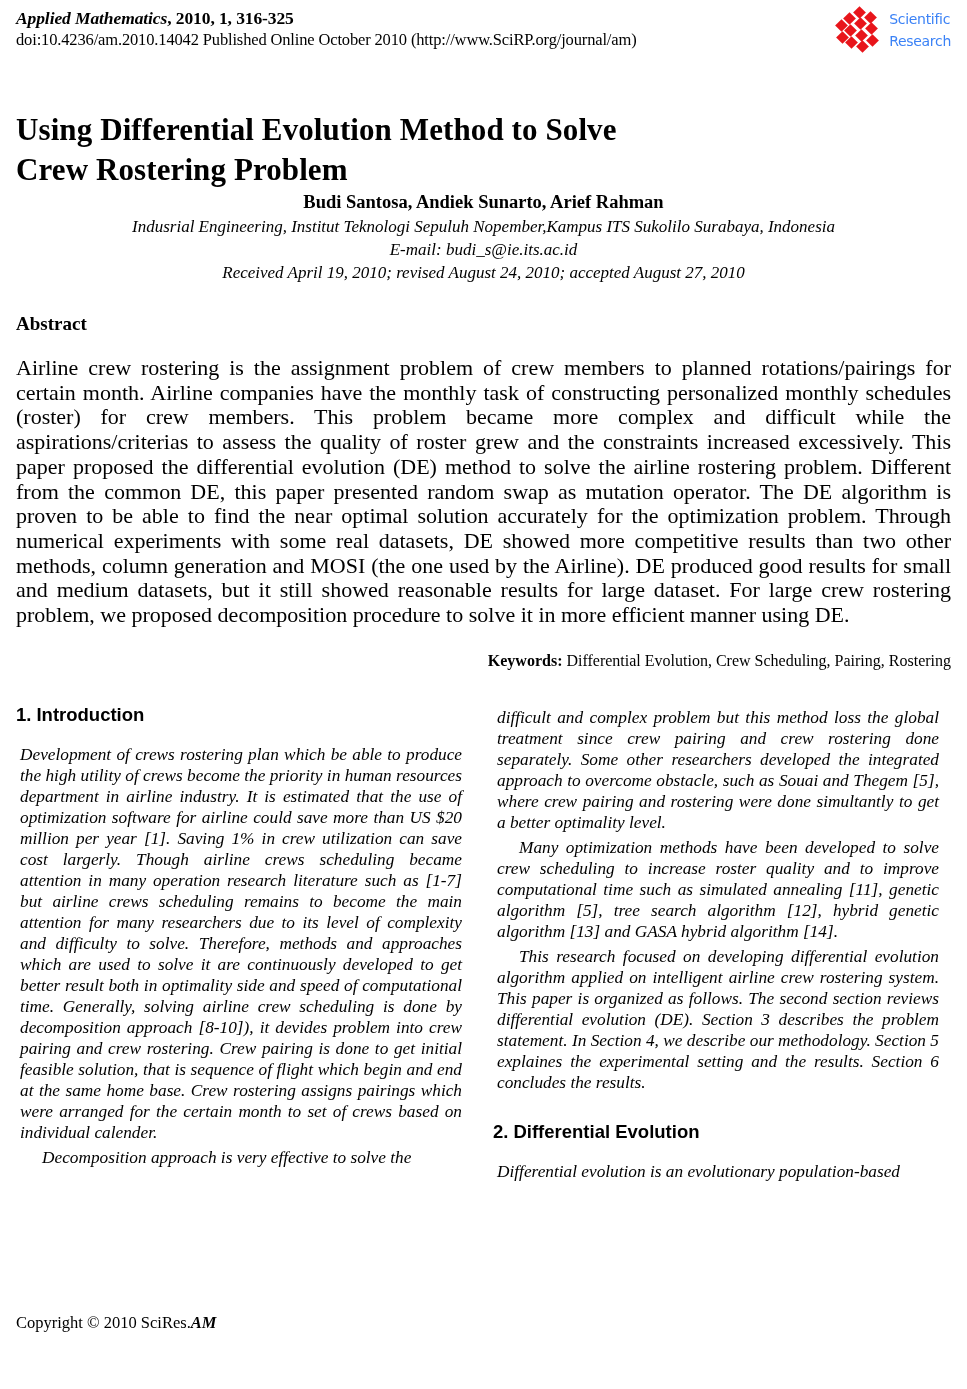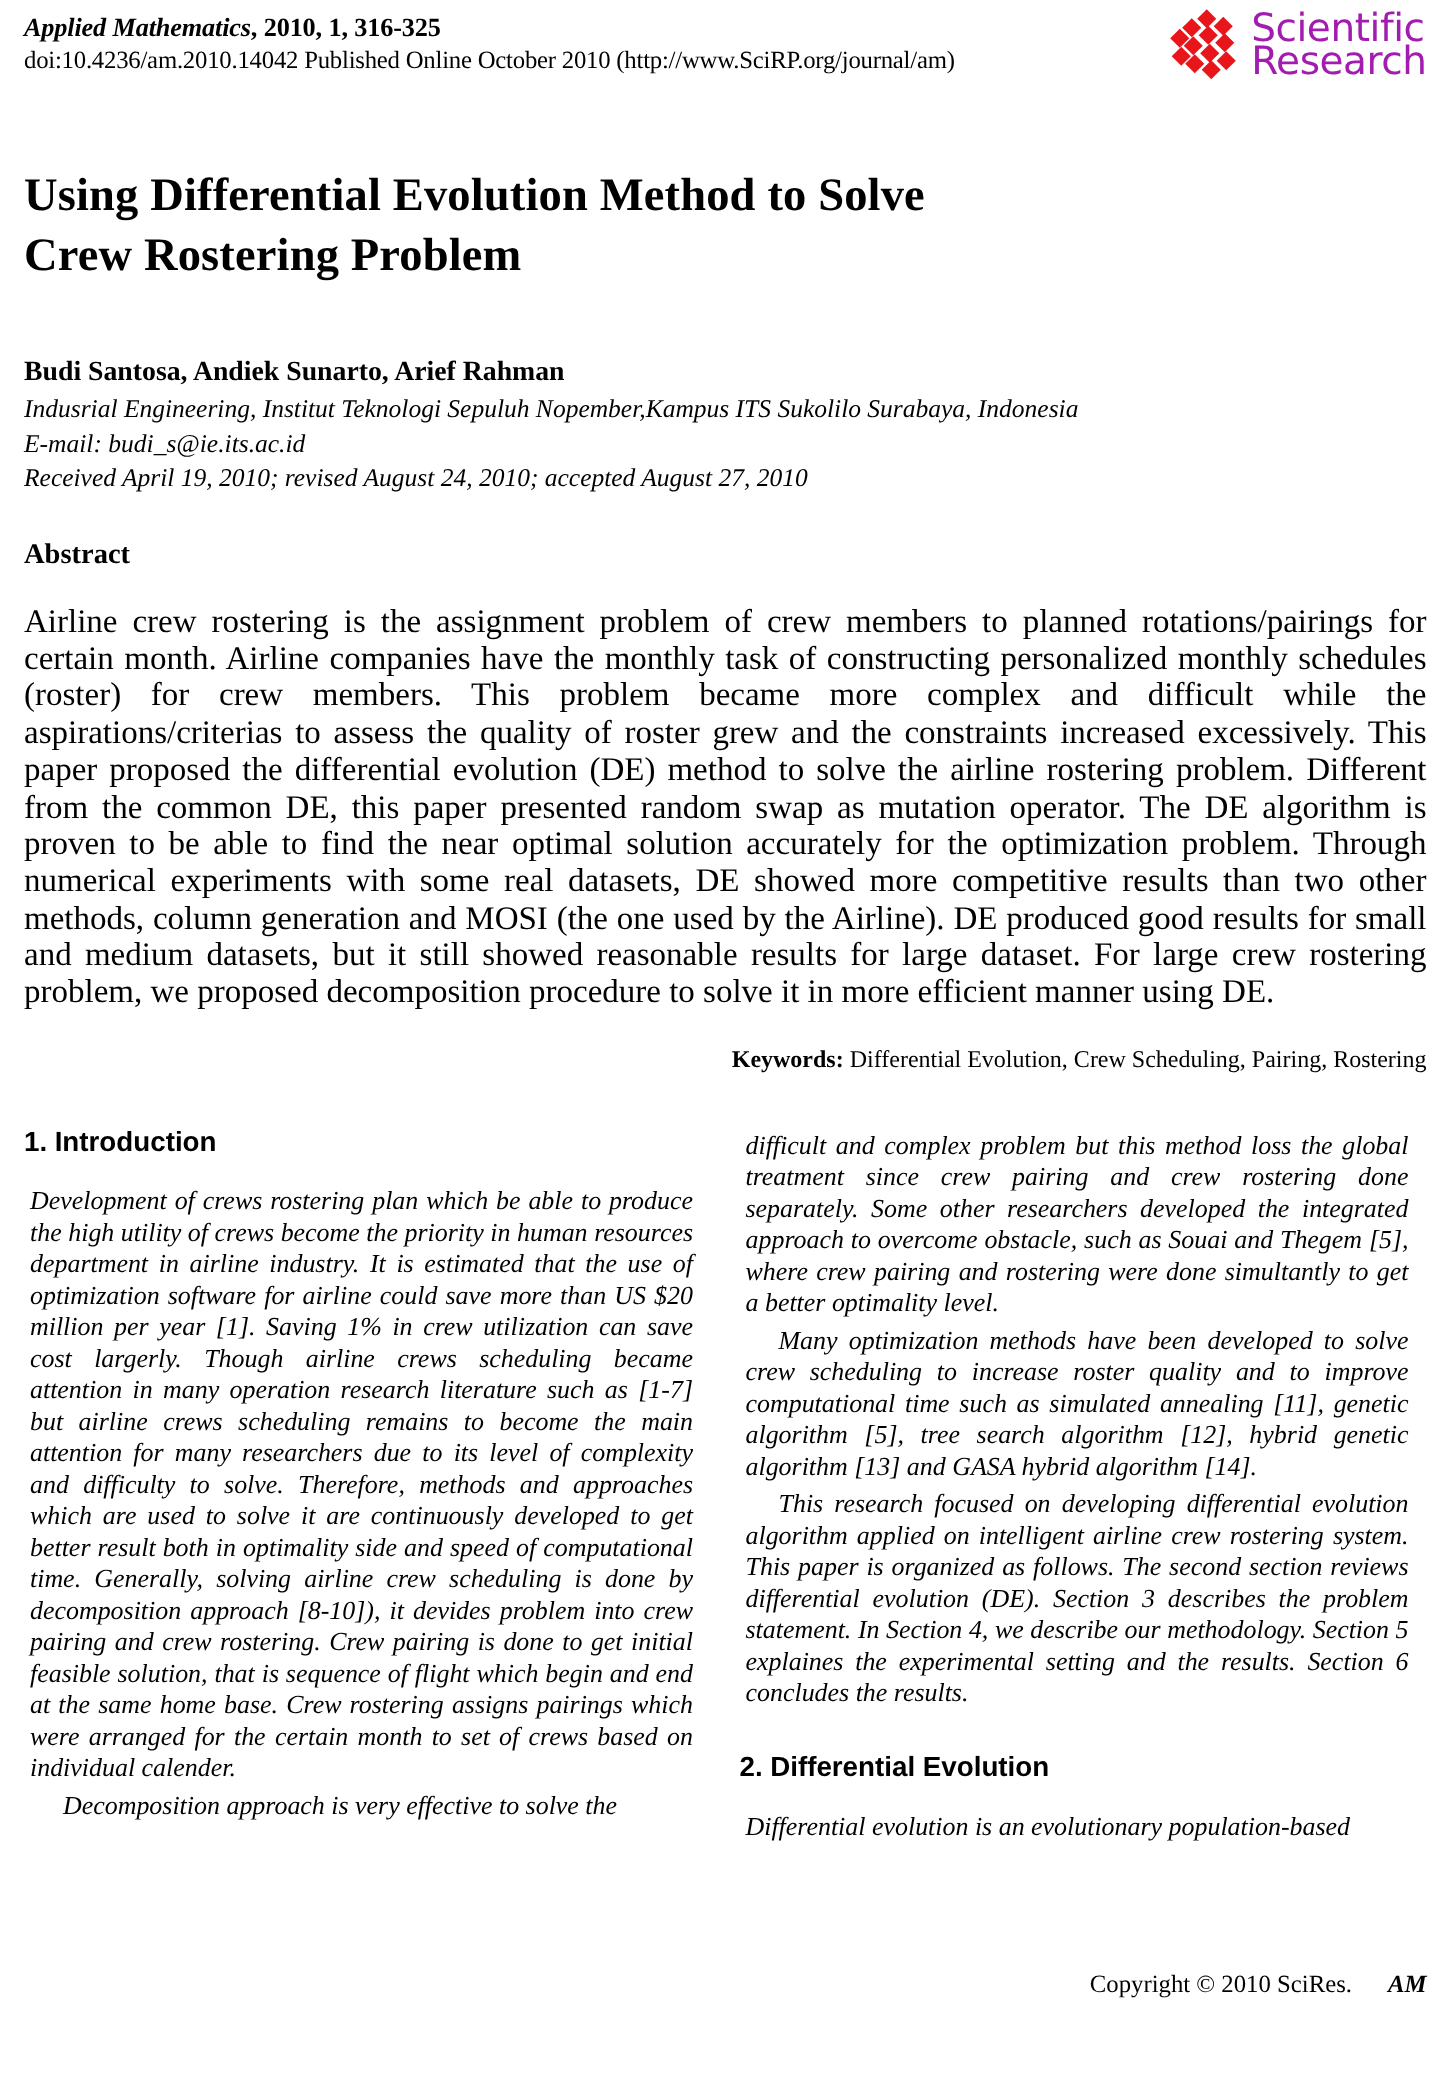--- a/index.html
+++ b/index.html
@@ -63,43 +63,42 @@
   }
   .logo-mark i {
     position: absolute;
     width: 9px;
     height: 9px;
     background: #e8151b;
     transform: rotate(45deg);
   }
   .logo-text {
     font-family: "DejaVu Sans", "Liberation Sans", sans-serif;
-    font-size: 26px;
+    font-size: 14px;
     line-height: 22px;
-    color: #a21caf;
+    color: #3b82f6;
     letter-spacing: -0.3px;
   }
   .logo-text div { white-space: nowrap; }
 
   
   .title {
     text-align: left;
     font-family: "Liberation Serif", "DejaVu Serif", serif;
     font-weight: bold;
     font-size: 31px;
     line-height: 40px;
     margin-top: 46px;
     letter-spacing: 0.1px;
   }
   .title .tline { display: block; }
 
   
   .authors-block {
-    text-align: left;
-    margin-top: 46px;
+    text-align: center;
   }
   .authors {
     font-weight: bold;
     font-size: 18.5px;
     line-height: 25px;
   }
   .affil, .email, .dates {
     font-style: italic;
     font-size: 17px;
     line-height: 23px;
@@ -159,25 +158,24 @@
   }
   p.body.indent { text-indent: 22px; }
 
   
   .footer {
     position: absolute;
     left: 16px;
     right: 16px;
     bottom: 14px;
     display: flex;
-    justify-content: flex-end;
+    justify-content: flex-start;
     align-items: baseline;
     font-size: 16.5px;
     line-height: 20px;
-    gap: 24px;
   }
   .footer .right {
     font-style: italic;
     font-weight: bold;
   }
 </style>
 </head>
 <body>
 
 <div class="page">

